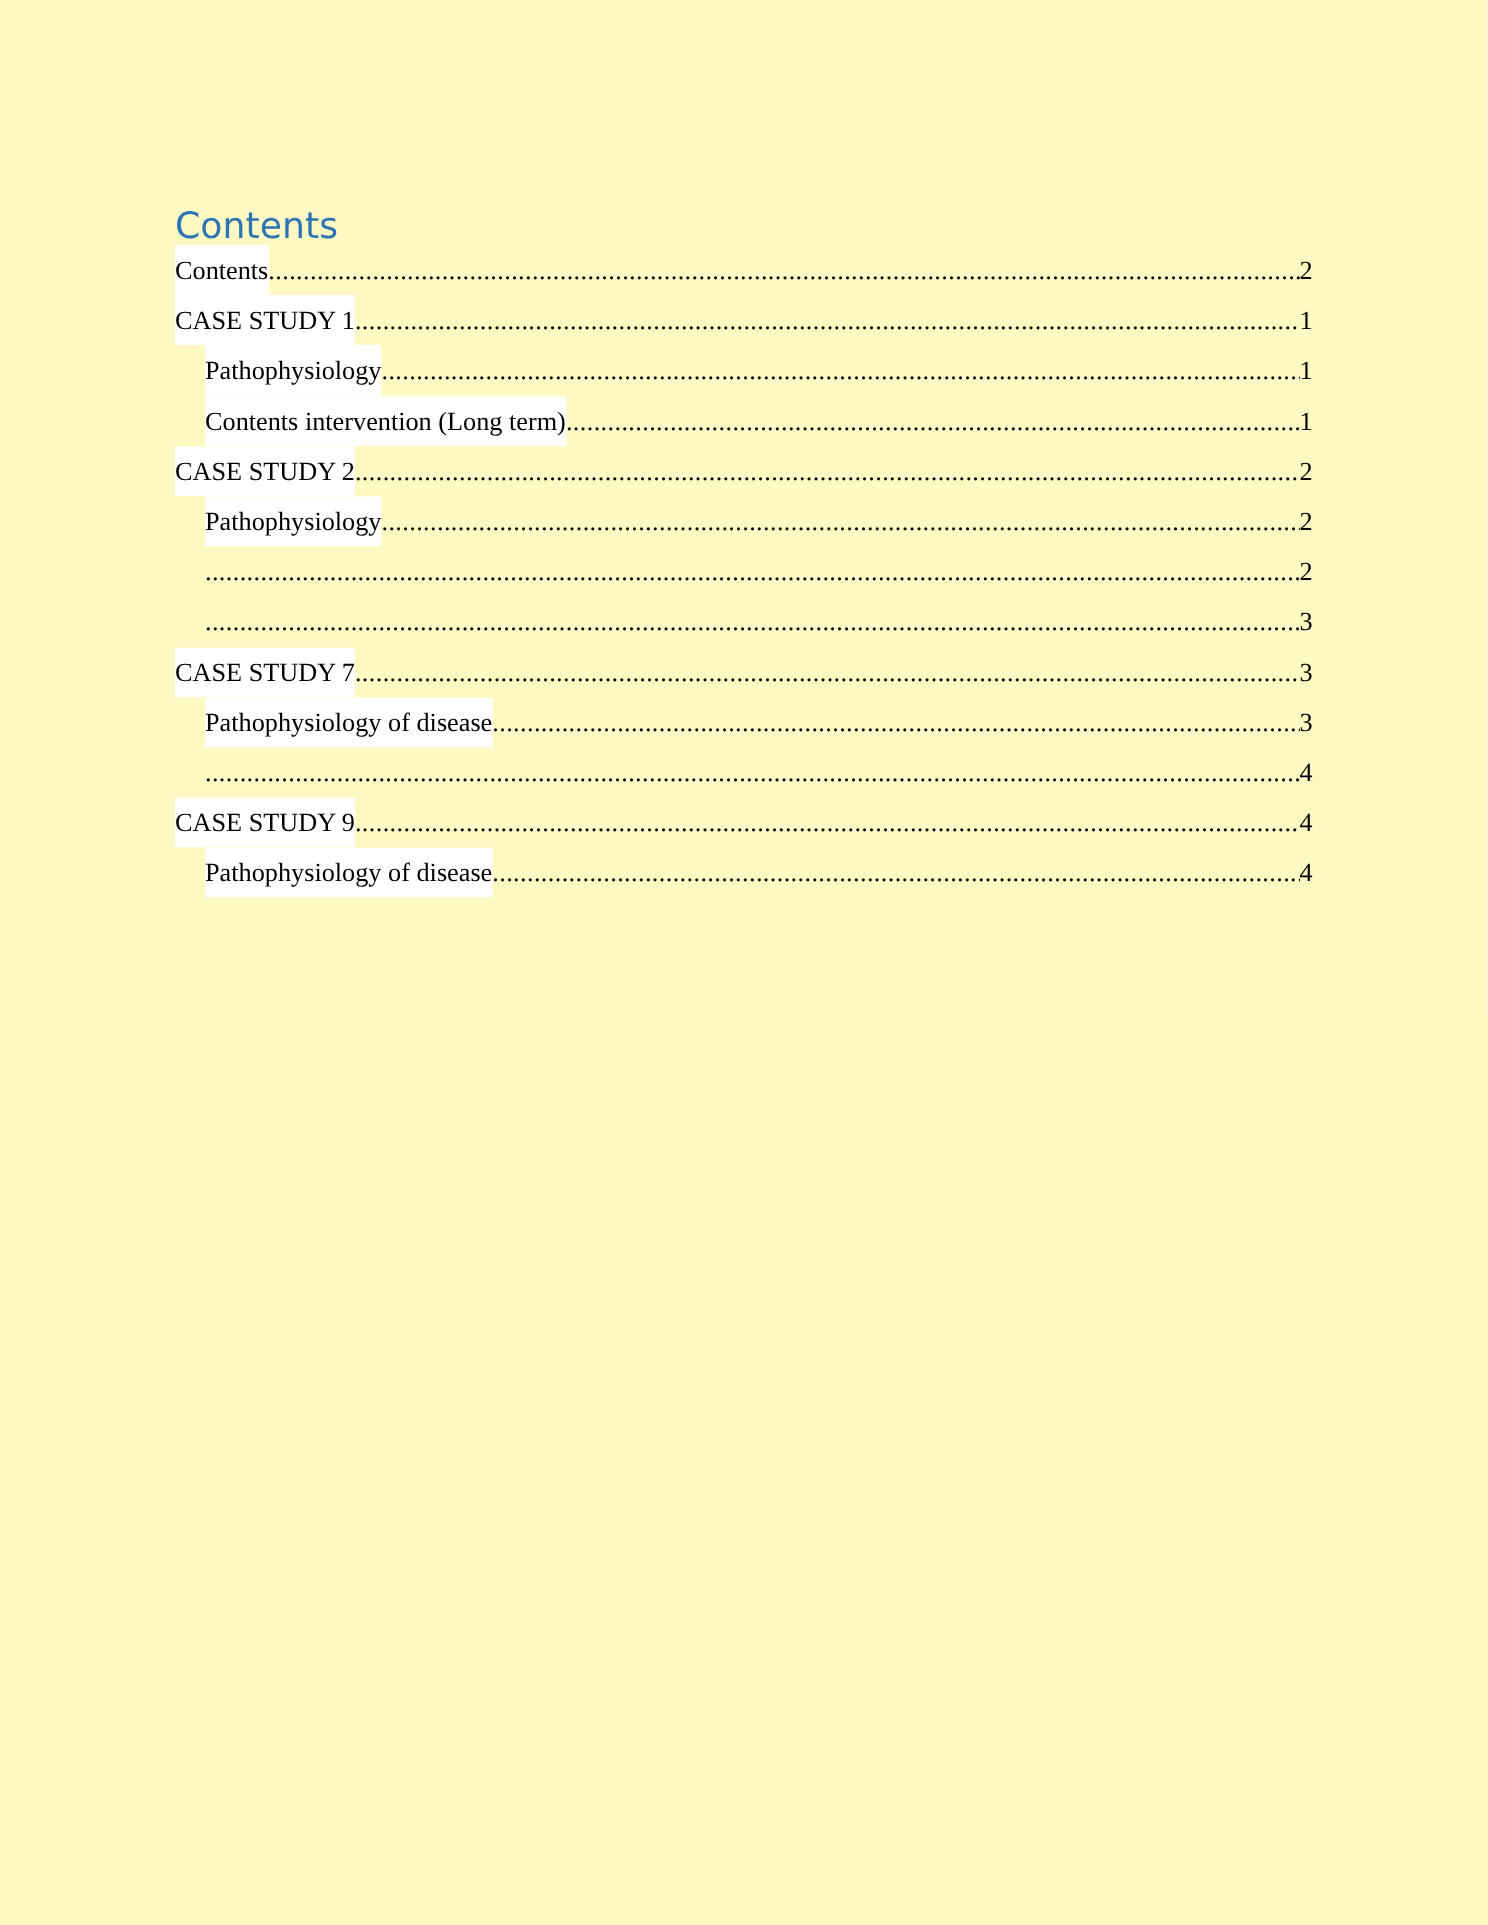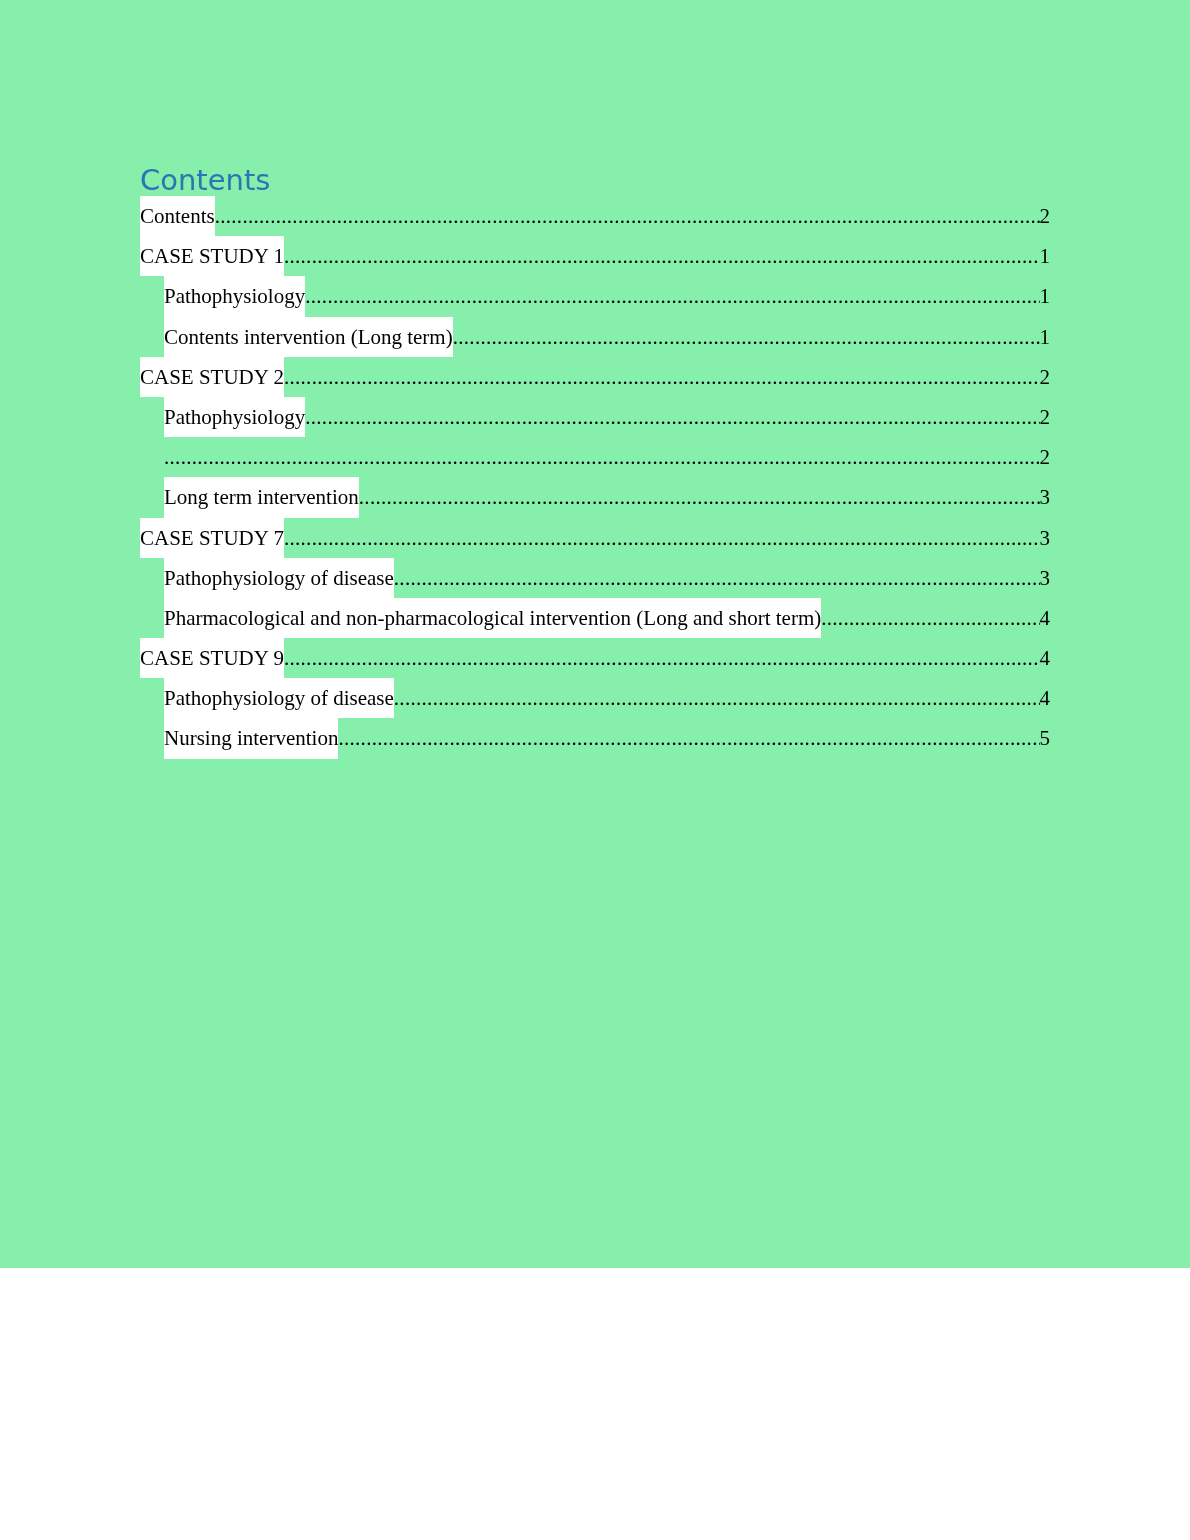--- a/index.html
+++ b/index.html
@@ -11,22 +11,22 @@
       width: 1190px;
       height: 1540px;
       position: relative;
       overflow: hidden;
     }
     .page {
       position: absolute;
       left: 0;
       top: 0;
       width: 1190px;
-      height: 1268px;
-      background: #86efac;
+      height: 1540px;
+      background: #fef9c3;
     }
     .toc-heading {
       position: absolute;
       left: 140px;
       top: 160px;
       margin: 0;
       font-family: "DejaVu Sans", sans-serif;
       font-weight: normal;
       font-size: 29px;
       line-height: 40px;
@@ -112,48 +112,41 @@
     <li class="toc-entry level-2">
       <span class="label">Pathophysiology</span>
       <span class="leader"></span>
       <span class="page-num">2</span>
     </li>
     <li class="toc-entry level-2">
       <span class="leader"></span>
       <span class="page-num">2</span>
     </li>
     <li class="toc-entry level-2">
-      <span class="label">Long term intervention</span>
       <span class="leader"></span>
       <span class="page-num">3</span>
     </li>
     <li class="toc-entry level-1">
       <span class="label">CASE STUDY 7</span>
       <span class="leader"></span>
       <span class="page-num">3</span>
     </li>
     <li class="toc-entry level-2">
       <span class="label">Pathophysiology of disease</span>
       <span class="leader"></span>
       <span class="page-num">3</span>
     </li>
     <li class="toc-entry level-2">
-      <span class="label">Pharmacological and non-pharmacological intervention (Long and short term)</span>
       <span class="leader"></span>
       <span class="page-num">4</span>
     </li>
     <li class="toc-entry level-1">
       <span class="label">CASE STUDY 9</span>
       <span class="leader"></span>
       <span class="page-num">4</span>
     </li>
     <li class="toc-entry level-2">
       <span class="label">Pathophysiology of disease</span>
       <span class="leader"></span>
       <span class="page-num">4</span>
     </li>
-    <li class="toc-entry level-2">
-      <span class="label">Nursing intervention</span>
-      <span class="leader"></span>
-      <span class="page-num">5</span>
-    </li>
   </ul>
 </div>
 
 </body></html>

